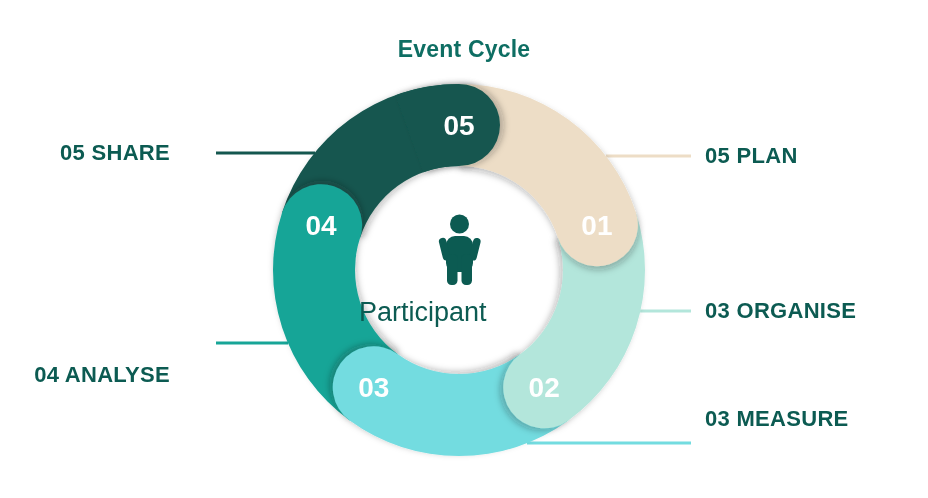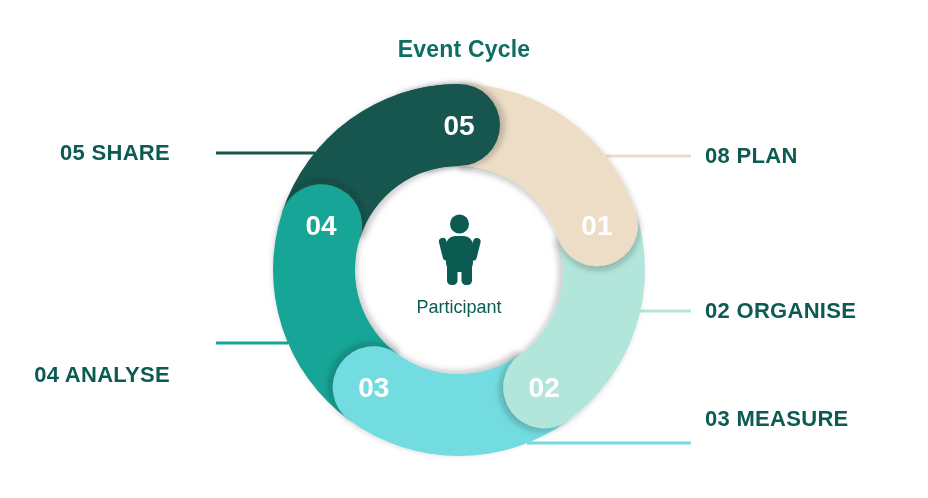--- a/index.html
+++ b/index.html
@@ -15,22 +15,22 @@
     color:var(--c-label,#0C5B52); letter-spacing:.3px; line-height:26px;
   }
   .side-label.left  { right:738px; text-align:left; }
   .side-label.right { left:705px; }
   .lbl-1 { top:143px; }
   .lbl-2 { top:298px; }
   .lbl-3 { top:406px; }
   .lbl-4 { top:330px;margin-top:32px; }
   .lbl-5 { top:140px; }
   .center-label {
-    position:absolute; top:297px; left:359px; width:200px; text-align:center;
-    font-size:18px; font-weight:500; color:var(--c-center,#0C5B52);
+    position:absolute; top:297px; left:359px; width:200px; 
+    font-size:27px; font-weight:500; color:var(--c-center,#0C5B52);
   }
   .seg-num { font-family:"Liberation Sans", sans-serif; font-size:28px; font-weight:700; }
 </style>
 </head>
 <body>
 
 <div class="stage">
 
   <div class="title">Event Cycle</div>
 
@@ -71,21 +71,21 @@
       <g fill="#0C5B52">
         <circle cx="459.5" cy="224" r="9.5"></circle>
         <rect x="446" y="236" width="27" height="36" rx="9"></rect>
         <rect x="438.5" y="238" width="7.5" height="23" rx="3.75" transform="rotate(-14 442 240)"></rect>
         <rect x="473.5" y="238" width="7.5" height="23" rx="3.75" transform="rotate(14 477 240)"></rect>
         <rect x="447" y="254" width="10.5" height="31" rx="4.5"></rect>
         <rect x="461.5" y="254" width="10.5" height="31" rx="4.5"></rect>
       </g>
     </svg>
 
-  <div class="side-label right lbl-1">08 PLAN</div>
-  <div class="side-label right lbl-2">02 ORGANISE</div>
+  <div class="side-label right lbl-1">05 PLAN</div>
+  <div class="side-label right lbl-2">03 ORGANISE</div>
   <div class="side-label right lbl-3">03 MEASURE</div>
   <div class="side-label left lbl-4">04 ANALYSE</div>
   <div class="side-label left lbl-5">05 SHARE</div>
 
   <div class="center-label">Participant</div>
 
 </div>
 
 </body></html>

